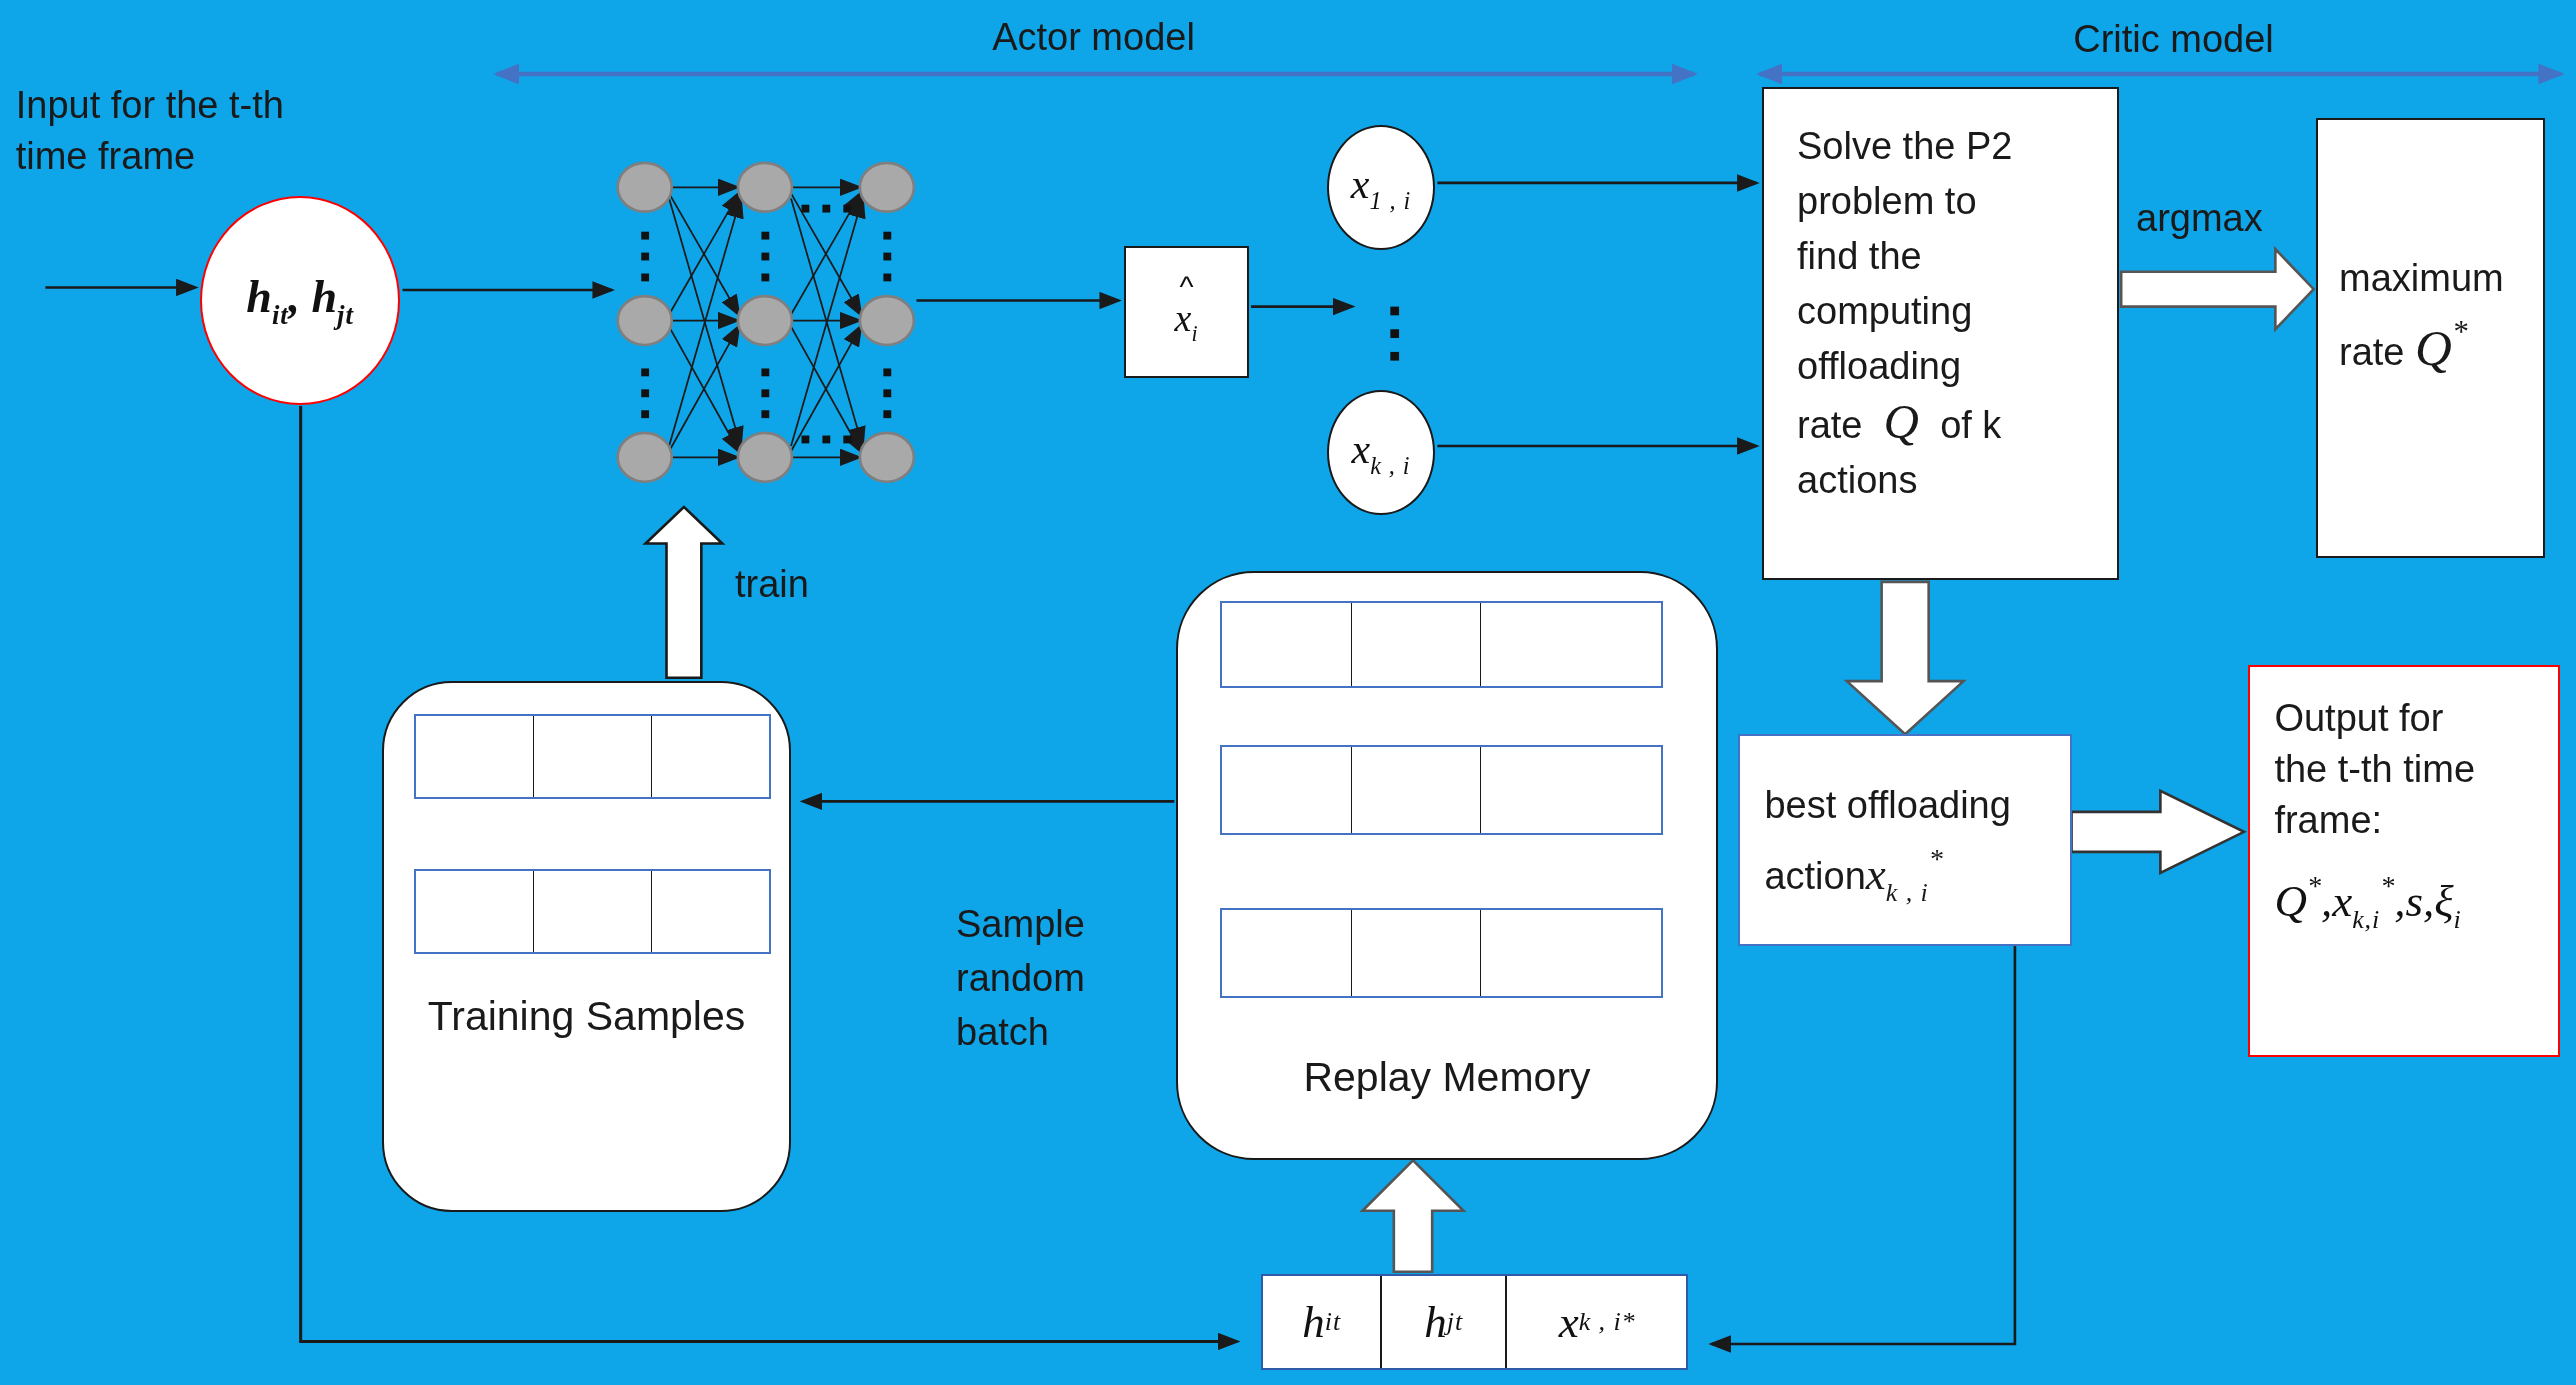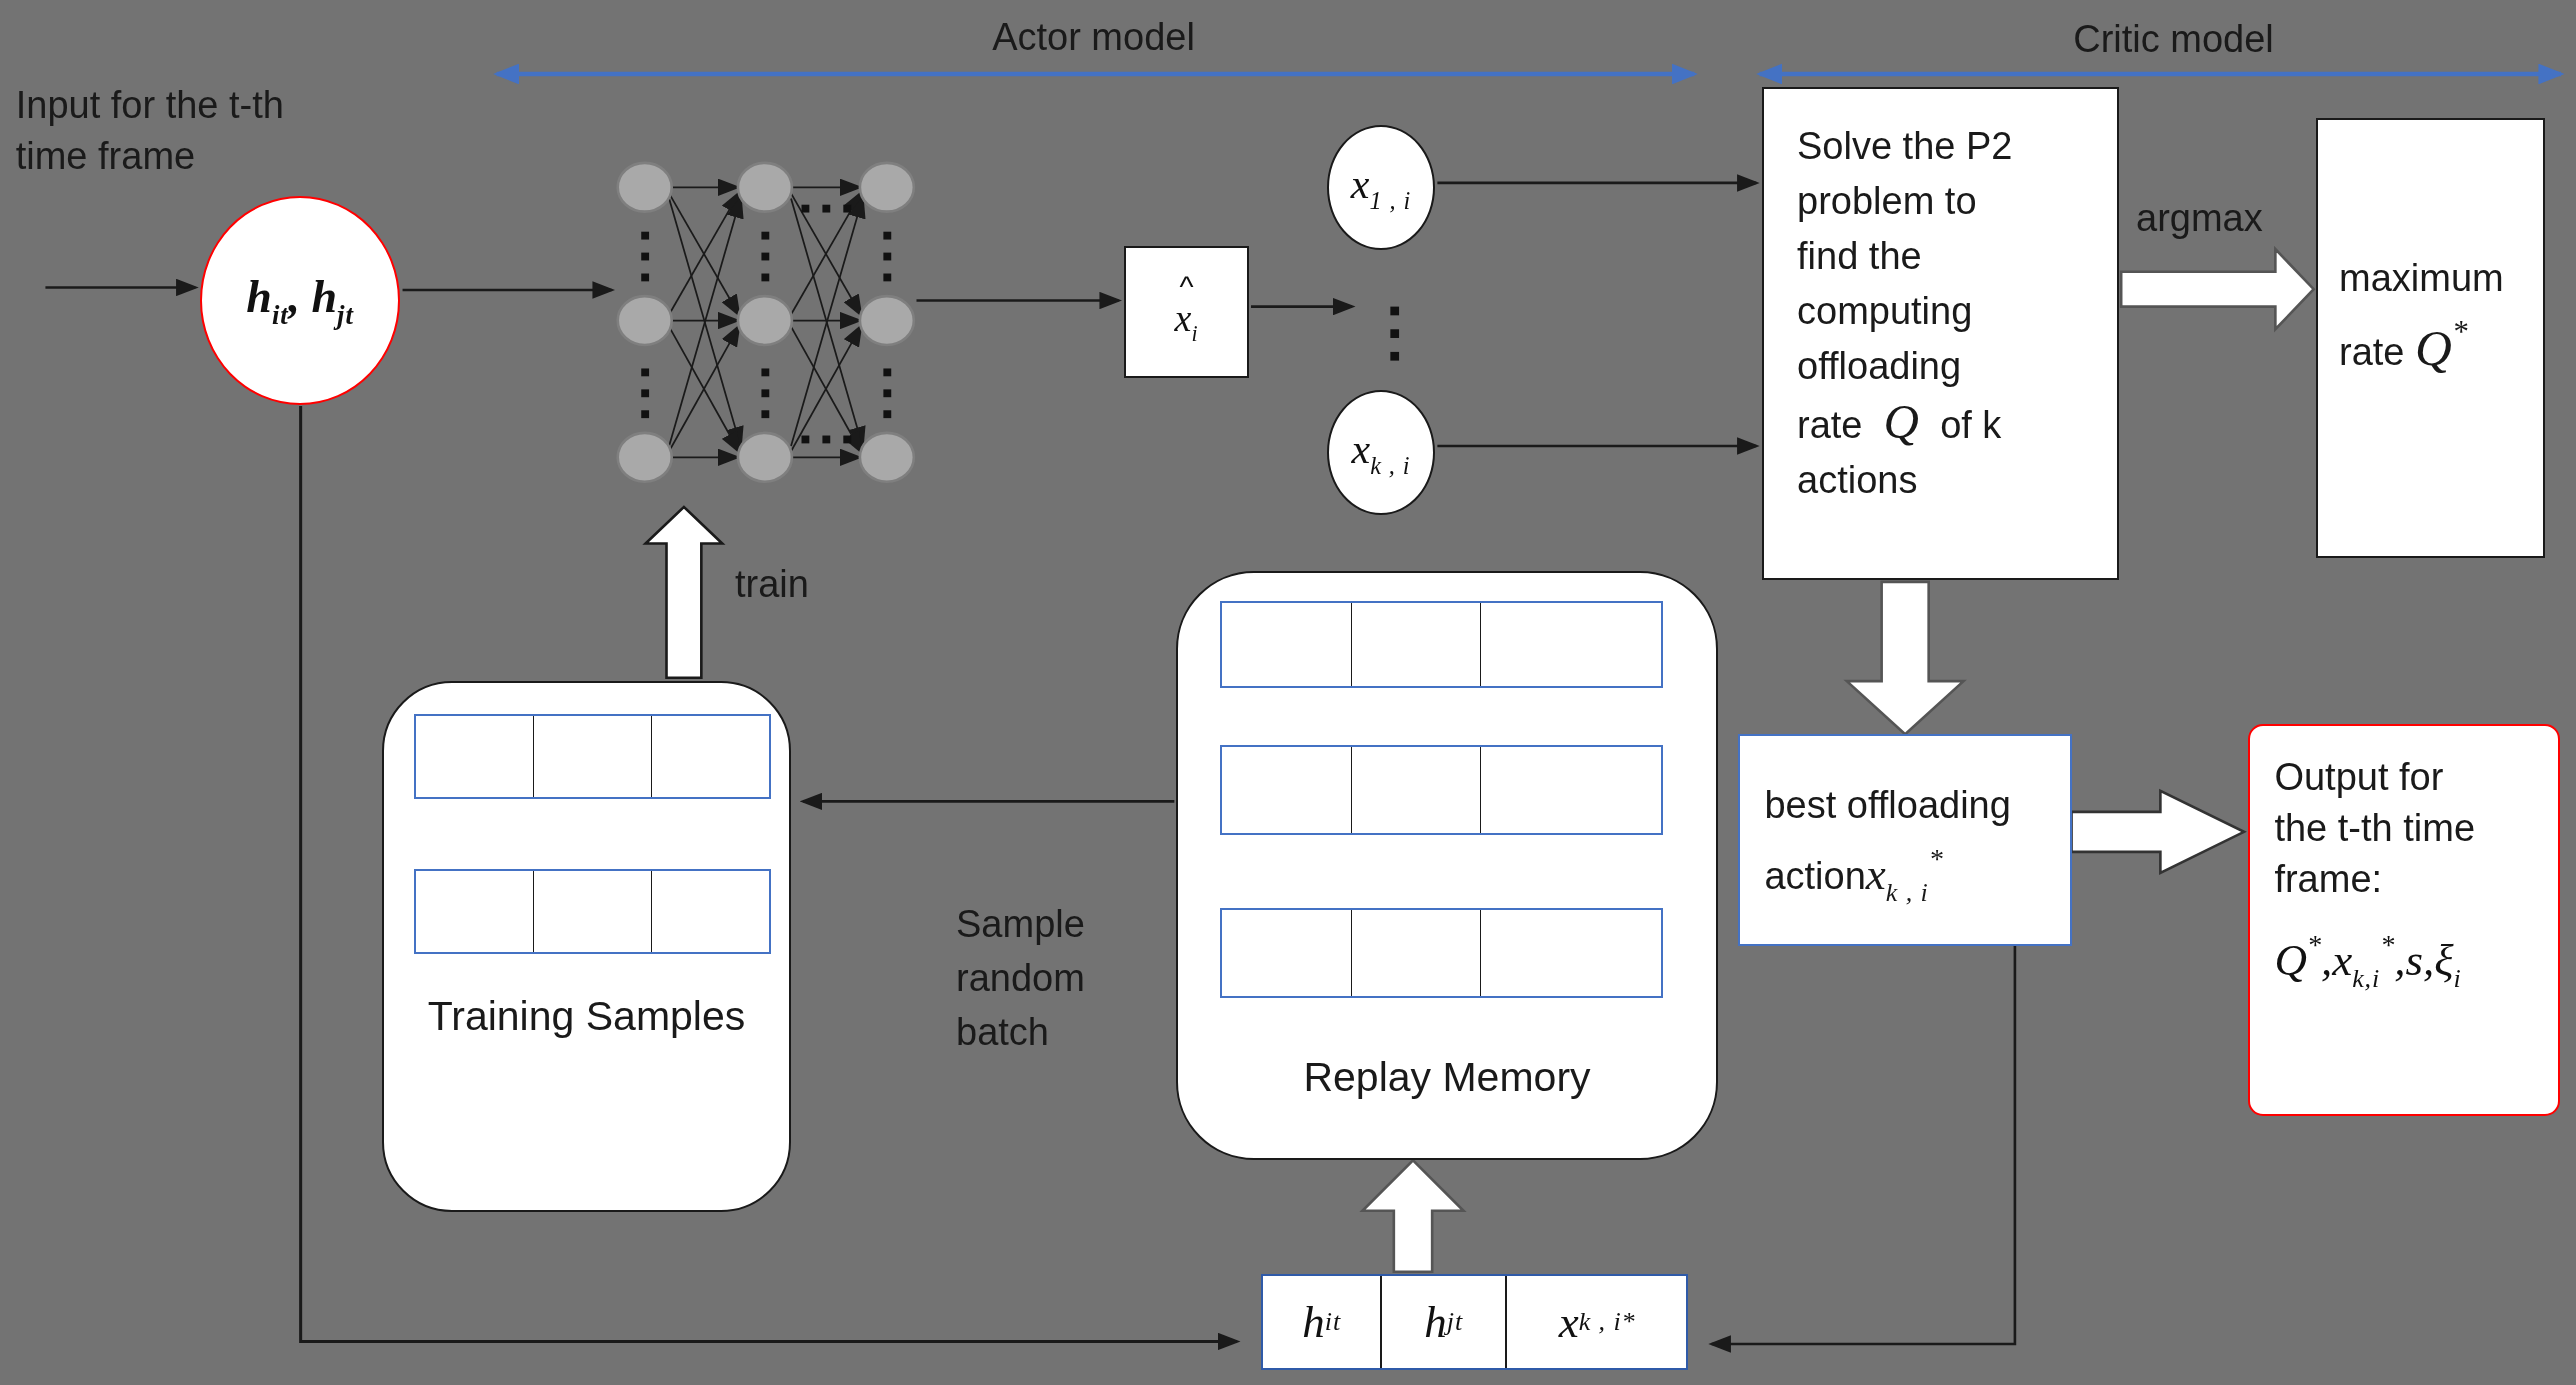--- a/index.html
+++ b/index.html
@@ -1,17 +1,17 @@
 <!DOCTYPE html>
 <html style="font-size:14px"><head>
 <meta charset="utf-8">
 <style>
   html,body{margin:0;padding:0;background:#ffffff;}
   body{font-family:"Liberation Sans",sans-serif;}
-  .canvas{position:relative;width:2576px;height:1385px;background:#737373;overflow:hidden;}
+  .canvas{position:relative;width:2576px;height:1385px;background:#0ea5e9;overflow:hidden;}
   .layer{position:absolute;left:0;top:0;width:2576px;height:1385px;}
   .lbl{position:absolute;color:#1a1a1a;font-size:38px;line-height:51px;white-space:pre-line;}
   .ctr{text-align:center;}
   .box{position:absolute;background:#ffffff;box-sizing:border-box;}
   .bk{border:2.6px solid #1a1a1a;}
   .bl{border:2.6px solid #4472c4;}
   .rd{border:2.6px solid #ff0000;}
   .round{border:2.6px solid #1a1a1a;background:#ffffff;position:absolute;box-sizing:border-box;}
   .m{font-family:"Liberation Serif",serif;font-style:italic;}
   .sub{font-size:0.58em;vertical-align:-0.45em;letter-spacing:0.9px;}
@@ -194,21 +194,21 @@
   <div class="box bk" style="left:2316px;top:118px;width:229px;height:440px;padding:131px 0 0 21px;">
     <div class="lbl" style="position:static;line-height:54px;">maximum</div>
     <div class="lbl" style="position:static;line-height:54px;"><span>rate</span> <span class="m" style="font-size:51px;">Q</span><span class="m sup" style="font-size:31px;">*</span></div>
   </div>
 
   <div class="box bl" style="left:1738px;top:734px;width:334px;height:212px;padding:42px 0 0 24.4px;">
     <div class="lbl" style="position:static;line-height:54px;">best offloading</div>
     <div class="lbl" style="position:static;line-height:54px;"><span>action</span><span class="m" style="font-size:45px;"><span>x</span><span class="sub">k , i</span><span class="sup" style="font-size:28px;">*</span></span></div>
   </div>
 
-  <div class="box rd" style="left:2248px;top:724px;width:312px;height:392px;padding:26px 0 0 24.4px;border-radius:15px;">
+  <div class="box rd" style="left:2248px;top:665px;width:312px;height:392px;padding:26px 0 0 24.4px;">
     <div class="lbl" style="position:static;line-height:51px;">Output for</div>
     <div class="lbl" style="position:static;line-height:51px;">the t-th time</div>
     <div class="lbl" style="position:static;line-height:51px;">frame:</div>
     <div class="m bigmath" style="margin-top:24.4px;">
       <span>Q</span><span class="sup" style="font-size:28px;">*</span><span>,</span><span>x</span><span class="sub">k,i</span><span class="sup" style="font-size:28px;">*</span><span>,</span><span>s</span><span>,</span><span>ξ</span><span class="sub">i</span>
     </div>
   </div>
 
   <div class="round" style="left:382px;top:681px;width:409px;height:531px;border-radius:70px;"></div>
   <div class="row3" style="left:414px;top:714px;width:357px;height:85px;">

